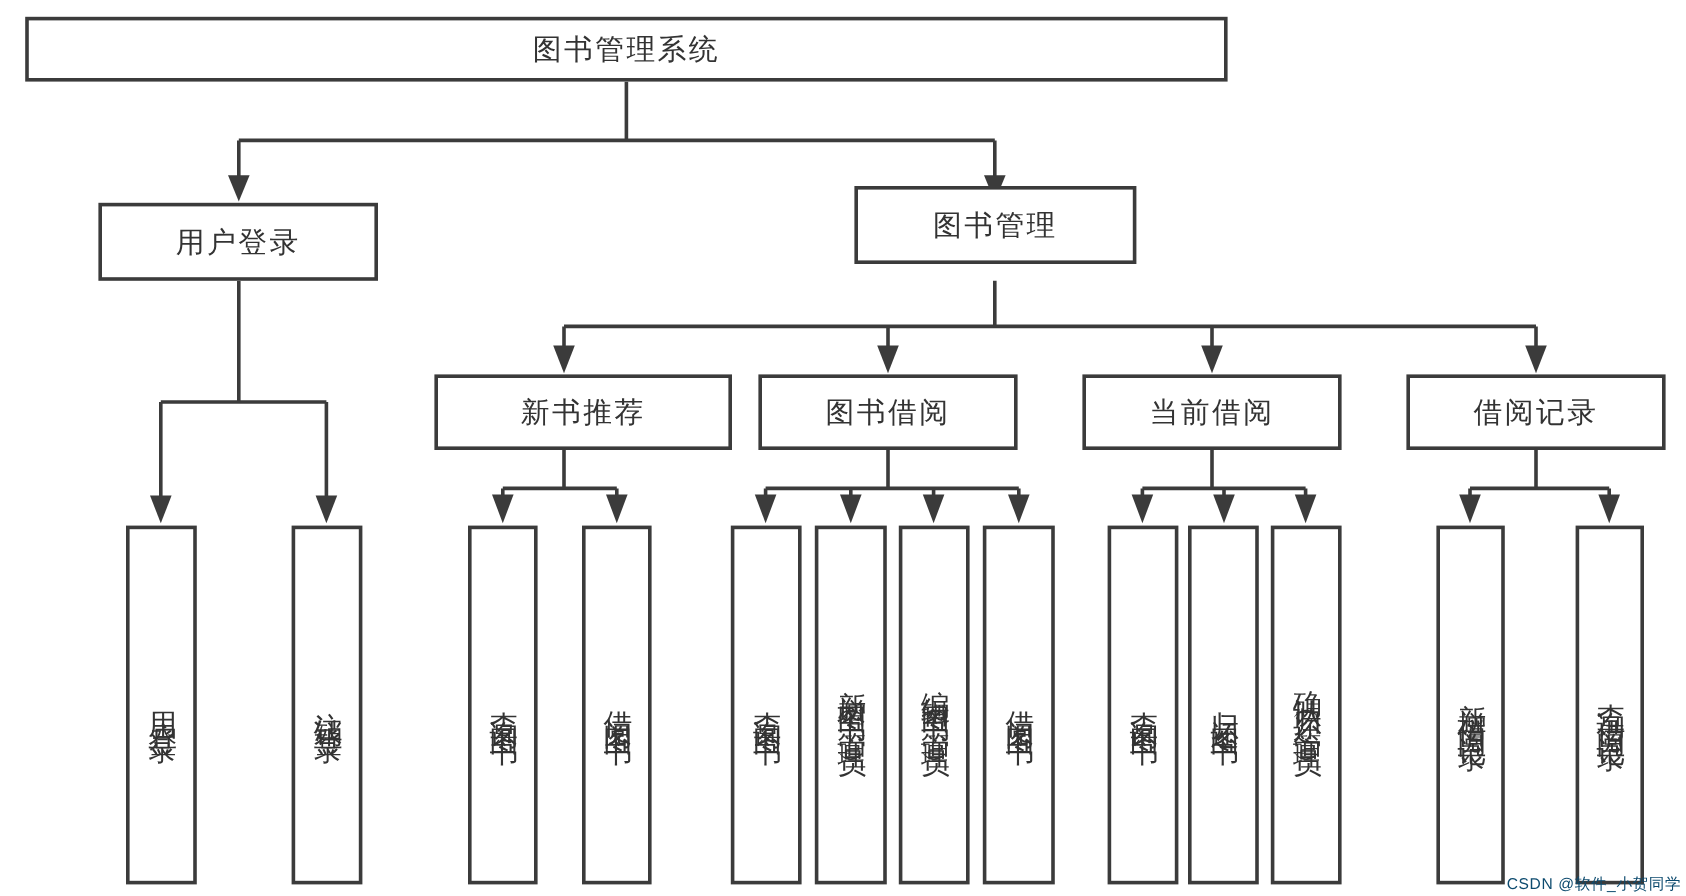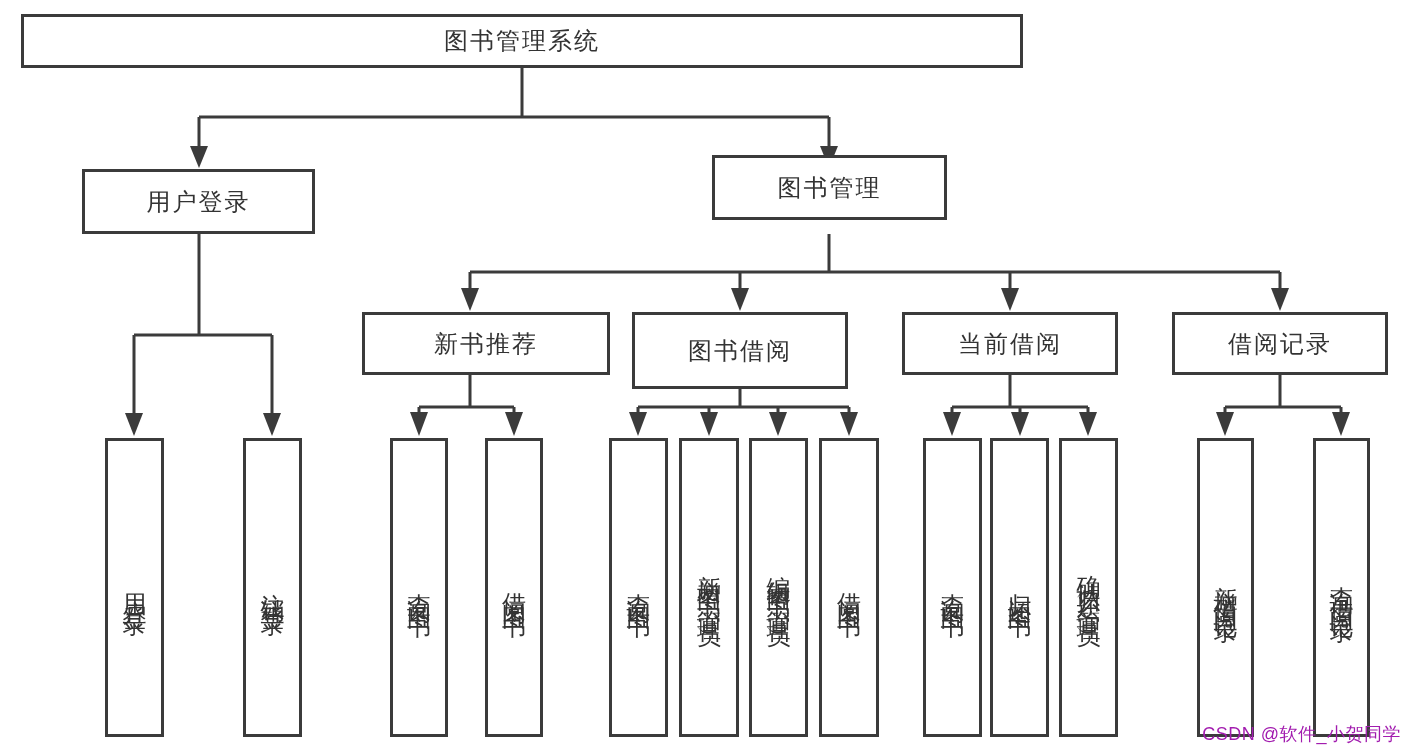--- a/index.html
+++ b/index.html
@@ -39,23 +39,23 @@
     writing-mode: vertical-rl;
     text-orientation: mixed;
     font-size: 24px;
     letter-spacing: 7px;
     line-height: 1;
   }
   .watermark {
     position: absolute;
     right: 4px;
     bottom: 1px;
-    font-size: 18px;
+    font-size: 13px;
     letter-spacing: 0.5px;
-    color: #a21caf;
+    color: #0c4a6e;
     z-index: 5;
     white-space: nowrap;
   }
 </style>
 </head>
 <body>
 
 <div class="canvas">
 
   <svg class="connectors" viewBox="0 0 1405 747" xmlns="http://www.w3.org/2000/svg">
@@ -107,21 +107,21 @@
       <polygon points="1332,412 1350,412 1341,436"></polygon>
     </g>
   </svg>
 
   <div class="box hbox" style="left:21px; top:14px; width:1002px; height:54px;">图书管理系统</div>
 
   <div class="box hbox" style="left:82px; top:169px; width:233px; height:65px;">用户登录</div>
   <div class="box hbox" style="left:712px; top:155px; width:235px; height:65px;">图书管理</div>
 
   <div class="box hbox" style="left:362px; top:312px; width:248px; height:63px;">新书推荐</div>
-  <div class="box hbox" style="left:632px; top:312px; width:216px; height:77px;">图书借阅</div>
+  <div class="box hbox" style="left:632px; top:312px; width:216px; height:63px;">图书借阅</div>
   <div class="box hbox" style="left:1172px; top:312px; width:216px; height:63px;">借阅记录</div>
   <div class="box hbox" style="left:902px; top:312px; width:216px; height:63px;">当前借阅</div>
 
   <div class="box vbox" style="left:105px; top:438px; width:59px; height:299px;">用户登录</div>
   <div class="box vbox" style="left:243px; top:438px; width:59px; height:299px;">注销登录</div>
 
   <div class="box vbox" style="left:390px; top:438px; width:58px; height:299px;">查询图书</div>
   <div class="box vbox" style="left:485px; top:438px; width:58px; height:299px;">借阅图书</div>
 
   <div class="box vbox" style="left:609px; top:438px; width:59px; height:299px;">查询图书</div>

